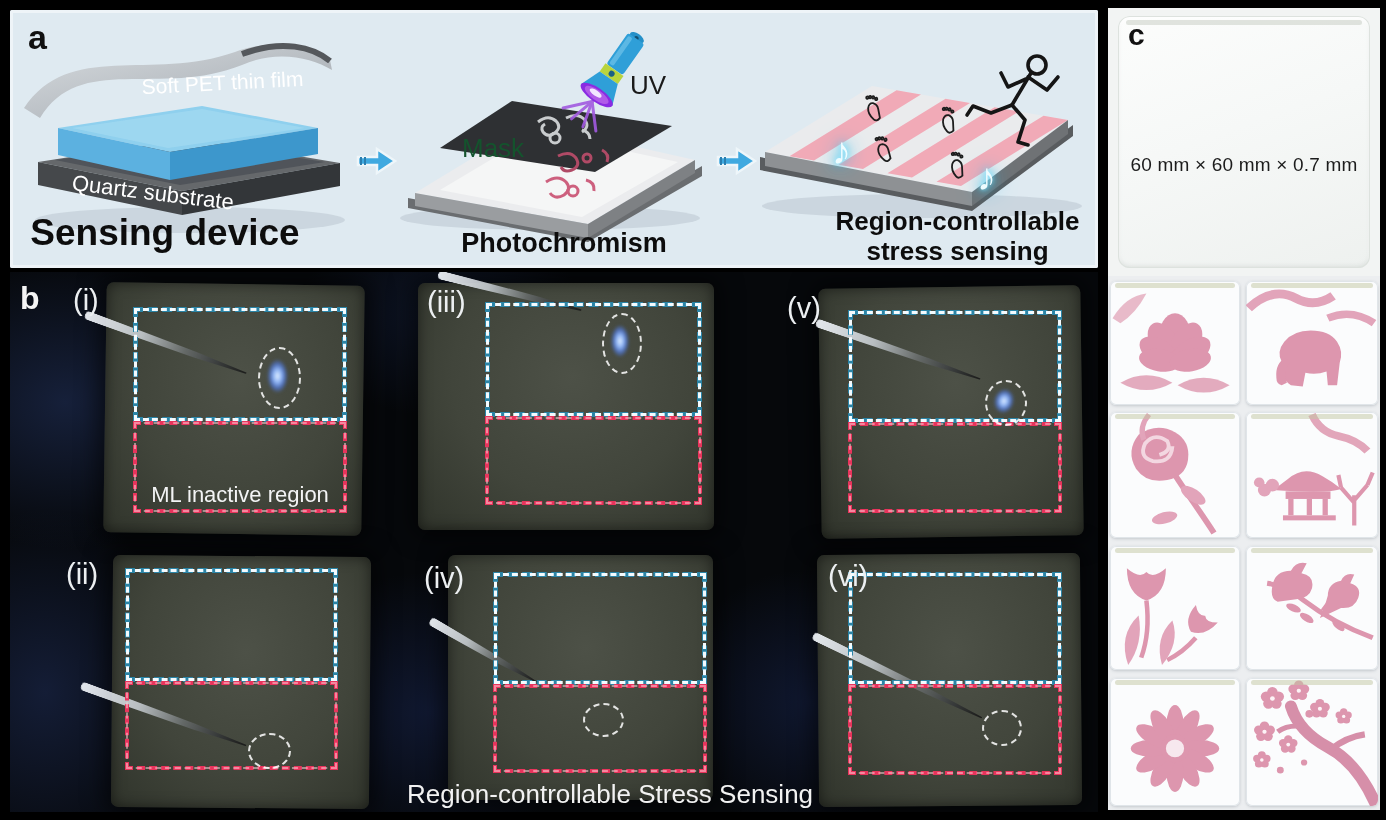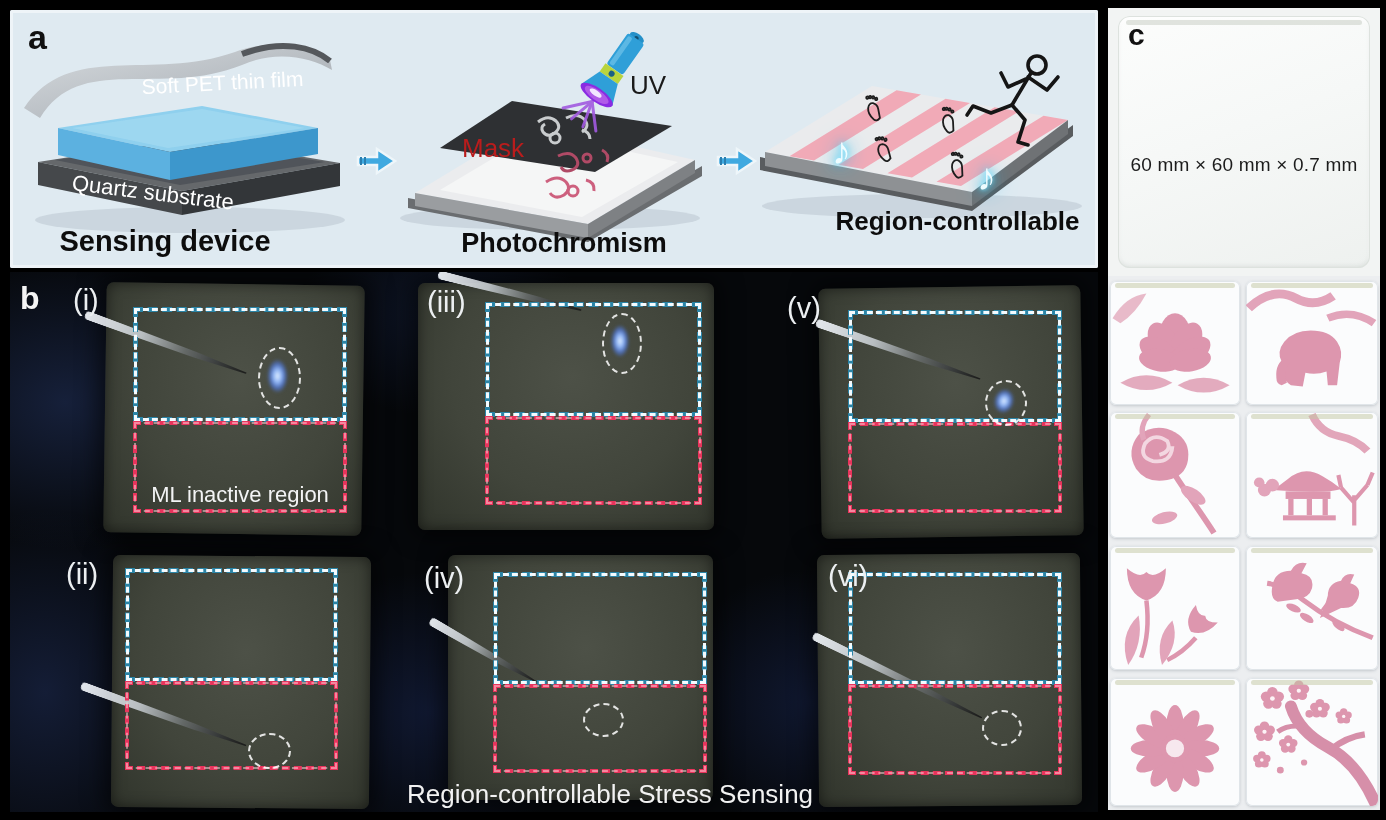--- a/index.html
+++ b/index.html
@@ -7,21 +7,21 @@
   .stage{position:relative;width:1386px;height:820px;background:#000;overflow:hidden;}
   .abs{position:absolute;}
 
   
   #panelA{left:10px;top:10px;width:1088px;height:258px;background:#dfeaf1;
           box-shadow:inset 0 0 0 3px #eef4f8;border-radius:2px;}
   #panelA .plabel{font-size:34px;font-weight:bold;color:#111;}
   .schemLabel{color:#fff;font-size:21px;text-align:center;line-height:25px;}
   .schemCaption{color:#0d0d0d;font-size:26px;font-weight:bold;text-align:center;line-height:30px;}
   .uvLabel{color:#1a1a1a;font-size:26px;}
-  .maskLabel{color:#b91c1c;font-size:26px;}
+  .maskLabel{color:#14532d;font-size:26px;}
   .musicNote{font-size:38px;color:#eefcff;
      text-shadow:0 0 4px #9feaff,0 0 9px #2cc4f0,0 0 16px #2cc4f0,0 0 26px #1fb0e8;}
 
   
   #panelB{left:10px;top:272px;width:1088px;height:540px;overflow:hidden;
     background:
       radial-gradient(240px 210px at 55px 130px,#16203a 0%,rgba(22,32,58,0) 70%),
       radial-gradient(210px 260px at 35px 420px,#141d36 0%,rgba(20,29,54,0) 70%),
       radial-gradient(230px 200px at 420px 440px,#101830 0%,rgba(16,24,48,0) 70%),
       radial-gradient(200px 190px at 800px 430px,#101830 0%,rgba(16,24,48,0) 70%),
@@ -193,30 +193,31 @@
         <path d="M1018,67 L1037,80 L1048,67"></path>
         <path d="M1016,69 L998,77 L991,63"></path>
         <path d="M1002,95 L1015,110 L1008,132 L1018,135"></path>
         <path d="M1002,95 L981,103 L963,96 L957,105"></path>
       </g>
     </svg>
 
     <div class="abs plabel" style="left:18px;top:8px;">a</div>
     <div class="abs schemLabel" style="left:90px;top:60px;width:245px;transform:rotate(-3deg);">Soft PET thin film</div>
     <div class="abs schemLabel" style="left:48px;top:170px;width:190px;transform:rotate(7deg);font-size:22px;">Quartz substrate</div>
-    <div class="abs schemCaption" style="left:15px;top:216px;width:280px;font-size:29px;">Sensing device</div>
+    <div class="abs schemCaption" style="left:15px;top:208px;width:280px;font-size:37px;">Sensing device</div>
 
     <div class="abs maskLabel" style="left:452px;top:123px;">Mask</div>
     <div class="abs uvLabel" style="left:620px;top:60px;">UV</div>
     <div class="abs schemCaption" style="left:414px;top:218px;width:280px;font-size:27px;">Photochromism</div>
 
     <div class="abs musicNote" style="left:822px;top:120px;">♪</div>
     <div class="abs musicNote" style="left:967px;top:146px;">♪</div>
     <div class="abs schemCaption" style="left:805px;top:196px;width:285px;">
       <span>Region-controllable</span><br>
+      <span>stress sensing</span>
     </div>
   </div>
 
   <div class="abs" id="panelB">
 
     <div class="sample" style="left:95px;top:12px;width:258px;height:250px;transform:rotate(.8deg);"></div>
     <div class="sample" style="left:408px;top:11px;width:296px;height:247px;"></div>
     <div class="sample" style="left:810px;top:15px;width:262px;height:250px;transform:rotate(-.8deg);"></div>
     <div class="sample" style="left:102px;top:284px;width:258px;height:252px;transform:rotate(.5deg);"></div>
     <div class="sample" style="left:438px;top:283px;width:265px;height:245px;"></div>

